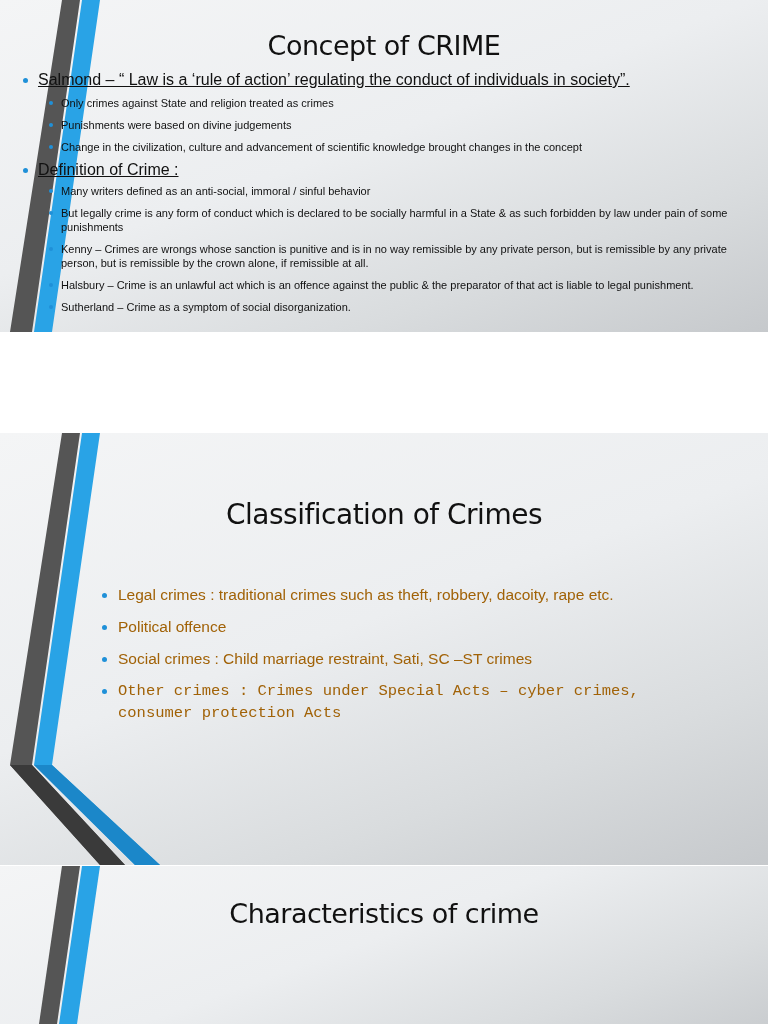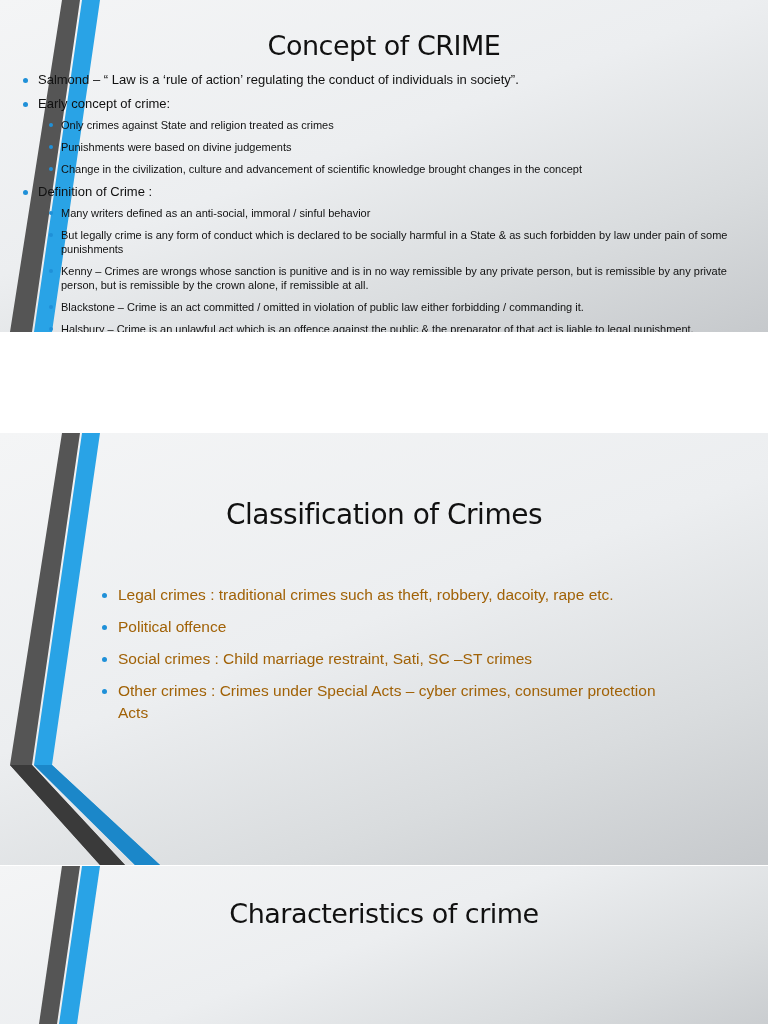--- a/index.html
+++ b/index.html
@@ -19,66 +19,64 @@
     font-family: "DejaVu Sans", sans-serif; font-weight: normal; color: #111;
     letter-spacing: -0.5px;
   }
   ul.bullets { list-style: none; margin: 0; padding: 0; position: absolute; }
   ul.bullets li { position: relative; }
   ul.bullets li::before {
     content: ""; position: absolute; border-radius: 50%; background: #1f90d8;
   }
   
   #s1 ul.bullets { left: 20px; top: 72px; right: 18px; }
-  #s1 li.l1 { font-size: 13px; padding-left: 18px; margin-bottom: 8px; line-height: 16px; }
+  #s1 li.l1 { font-size: 16px; padding-left: 18px; margin-bottom: 8px; line-height: 16px; text-decoration: underline; }
   #s1 li.l1::before { width: 5px; height: 5px; left: 3px; top: 6px; }
   #s1 li.l2 { font-size: 11px; padding-left: 41px; margin-bottom: 8px; line-height: 14px; }
   #s1 li.l2::before { width: 4px; height: 4px; left: 29px; top: 5px; }
 </style>
 </head>
 <body>
 
 <section class="slide" id="s1" style="top:0; height:332px;">
   <svg class="decor" width="200" height="432" viewBox="0 0 200 432">
     <polygon points="62,0 80,0 32,332 125,432 100,432 10,332" fill="#555"></polygon>
     <polygon points="10,332 32,332 125,432 100,432" fill="#3a3a3a"></polygon>
     <polygon points="82,0 100,0 52,332 160,432 135,432 34,332" fill="#29a3e6"></polygon>
     <polygon points="34,332 52,332 160,432 135,432" fill="#1b87c9"></polygon>
   </svg>
   <div class="slide-title" style="top:30px; font-size:27px;">Concept of CRIME</div>
   <ul class="bullets">
     <li class="l1">Salmond – “ Law is a ‘rule of action’ regulating the conduct of individuals in society”.</li>
-    <li class="l1" style="margin-bottom:6px;">Early concept of crime:</li>
     <li class="l2">Only crimes against State and religion treated as crimes</li>
     <li class="l2">Punishments were based on divine judgements</li>
     <li class="l2">Change in the civilization, culture and advancement of scientific knowledge brought changes in the concept</li>
     <li class="l1" style="margin-bottom:6px;">Definition of Crime :</li>
     <li class="l2">Many writers defined as an anti-social, immoral / sinful behavior</li>
     <li class="l2">But legally crime is any form of conduct which is declared to be socially harmful in a State &amp; as such forbidden by law under pain of some punishments</li>
     <li class="l2">Kenny – Crimes are wrongs whose sanction is punitive and is in no way remissible by any private person, but is remissible by any private person, but is remissible by the crown alone, if remissible at all.</li>
-    <li class="l2">Blackstone – Crime is an act committed / omitted in violation of public law either forbidding / commanding it.</li>
     <li class="l2">Halsbury – Crime is an unlawful act which is an offence against the public &amp; the preparator of that act is liable to legal punishment.</li>
     <li class="l2">Sutherland – Crime as a symptom of social disorganization.</li>
   </ul>
 </section>
 
 <section class="slide" id="s2" style="top:433px; height:432px;">
   <svg class="decor" width="200" height="432" viewBox="0 0 200 432">
     <polygon points="62,0 80,0 32,332 125,432 100,432 10,332" fill="#555"></polygon>
     <polygon points="10,332 32,332 125,432 100,432" fill="#3a3a3a"></polygon>
     <polygon points="82,0 100,0 52,332 160,432 135,432 34,332" fill="#29a3e6"></polygon>
     <polygon points="34,332 52,332 160,432 135,432" fill="#1b87c9"></polygon>
   </svg>
   <div class="slide-title" style="top:42px; font-size:28px;margin-top:23px;">Classification of Crimes</div>
 </section>
 <ul class="bullets" style="position:absolute; left:100px; top:584px; width:620px; list-style:none; margin:0; padding:0;">
   <li class="s2li">Legal crimes : traditional crimes such as theft, robbery, dacoity, rape etc.</li>
   <li class="s2li">Political offence</li>
   <li class="s2li">Social  crimes : Child marriage restraint, Sati, SC –ST crimes</li>
-  <li class="s2li" style="width:560px;">Other crimes : Crimes under Special Acts – cyber crimes, consumer protection Acts</li>
+  <li class="s2li" style="width:560px;font-family:Liberation Mono, monospace;">Other crimes : Crimes under Special Acts – cyber crimes, consumer protection Acts</li>
 </ul>
 <style>
   .s2li { font-size: 15.5px; padding-left: 18px; margin-bottom: 10px; line-height: 22px; position: relative; color:#a16207; }
   .s2li::before { content:""; position:absolute; width:5px; height:5px; border-radius:50%; background:#1f90d8; left:2px; top:9px; }
 </style>
 
 <section class="slide" id="s3" style="top:866px; height:184px;">
   <svg class="decor" width="200" height="158" viewBox="0 0 200 158">
     <polygon points="62,0 80,0 57,158 39,158" fill="#555"></polygon>
     <polygon points="82,0 100,0 77,158 59,158" fill="#29a3e6"></polygon>

